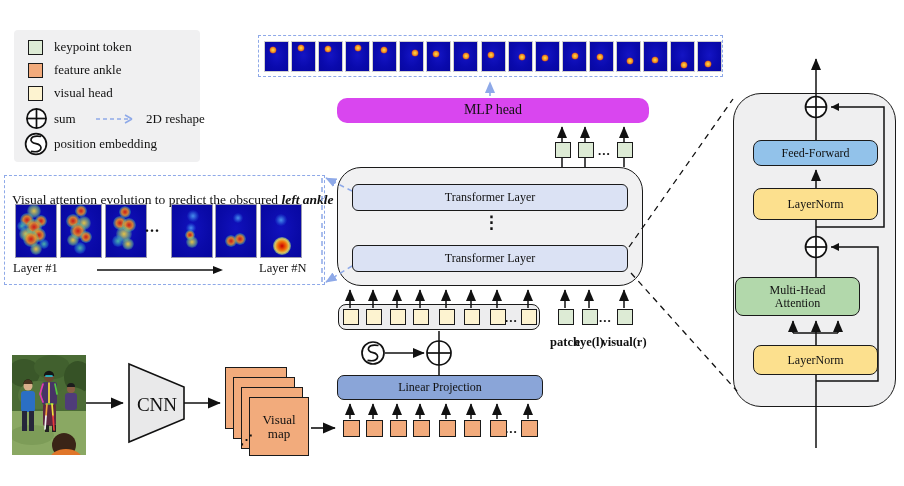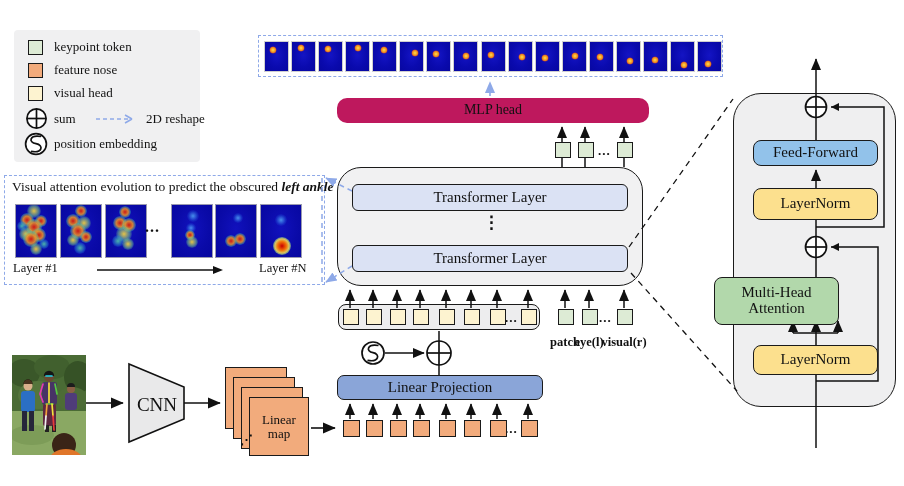--- a/index.html
+++ b/index.html
@@ -7,21 +7,21 @@
           font-family:"Liberation Serif","DejaVu Serif",serif;color:#111;}
   .abs{position:absolute;box-sizing:border-box;}
   .bg{z-index:1;}
   #wires{position:absolute;left:0;top:0;z-index:2;pointer-events:none;}
   .fg{z-index:3;}
   
   .panel{background:#f0f0f1;border-radius:4px;}
   .dashedbox{background:transparent;border:1.6px dashed #8ea9e8;}
   
   .nodebox{display:flex;align-items:center;justify-content:center;text-align:center;
-           border:1.4px solid #1a1a1a;font-size:15px;line-height:1.05;}
+           border:1.4px solid #1a1a1a;font-size:12px;line-height:1.05;}
   
   .tok{border:1.5px solid #1a1a1a;z-index:3;position:absolute;}
   .tok-green{background:#ddebd5;}
   .tok-orange{background:#f2ab7c;}
   .tok-yellow{background:#fdf3d0;}
   .dots{position:absolute;z-index:3;font-weight:bold;letter-spacing:1px;font-size:13px;}
   
   .tile{position:absolute;background:radial-gradient(ellipse at 50% 45%, #1414c4 0%, #0a0aae 55%, #0707a0 100%);
         border:1px solid #cfcfcf;}
   .tile .dot{position:absolute;width:7px;height:7px;border-radius:50%;transform:translate(-50%,-50%);
@@ -39,21 +39,21 @@
 </style>
 </head>
 <body>
 
 <div id="canvas">
 
   <div class="abs bg panel" style="left:14px;top:30px;width:186px;height:132px;">
     <div class="abs tok tok-green" style="left:14px;top:10px;width:15px;height:15px;"></div>
     <div class="abs lbl" style="left:40px;top:9px;font-size:13px;">keypoint token</div>
     <div class="abs tok tok-orange" style="left:14px;top:33px;width:15px;height:15px;"></div>
-    <div class="abs lbl" style="left:40px;top:32px;font-size:13px;">feature nose</div>
+    <div class="abs lbl" style="left:40px;top:32px;font-size:13px;">feature ankle</div>
     <div class="abs tok tok-yellow" style="left:14px;top:56px;width:15px;height:15px;"></div>
     <div class="abs lbl" style="left:40px;top:55px;font-size:13px;">visual head</div>
     <svg class="abs" style="left:11px;top:77px;" width="23" height="23" viewBox="-11.5 -11.5 23 23">
       <circle r="9.6" fill="#fff" stroke="#111" stroke-width="1.7"></circle>
       <line x1="-9.6" y1="0" x2="9.6" y2="0" stroke="#111" stroke-width="1.7"></line>
       <line x1="0" y1="-9.6" x2="0" y2="9.6" stroke="#111" stroke-width="1.7"></line>
     </svg>
     <div class="abs lbl" style="left:40px;top:81px;font-size:13px;">sum</div>
     <svg class="abs" style="left:80px;top:82px;" width="48" height="14" viewBox="0 0 48 14">
       <line x1="2" y1="7" x2="38" y2="7" stroke="#8ea9e8" stroke-width="1.6" stroke-dasharray="4,3"></line>
@@ -61,21 +61,21 @@
     </svg>
     <div class="abs lbl" style="left:132px;top:81px;font-size:13px;">2D reshape</div>
     <svg class="abs" style="left:9px;top:101px;" width="26" height="26" viewBox="-13 -13 26 26">
       <circle r="10.4" fill="#fff" stroke="#111" stroke-width="1.7"></circle>
       <path d="M5,-7.5 C-6.5,-9.5 -8,-1.5 0,-0.3 C8,1 6.5,9.5 -5,7.3" fill="none" stroke="#111" stroke-width="1.7"></path>
     </svg>
     <div class="abs lbl" style="left:40px;top:106px;font-size:13px;">position embedding</div>
   </div>
 
   <div class="abs bg dashedbox" style="left:4px;top:175px;width:321px;height:110px;background:#fff;">
-    <div class="abs lbl" style="left:7px;top:3px;font-size:13.5px;">
+    <div class="abs lbl" style="left:7px;top:16px;font-size:13.5px;">
       <span>Visual attention evolution to predict the obscured </span><b><i><span>left ankle</span></i></b>
     </div>
     <div id="amaps" class="abs" style="left:0;top:0;width:321px;height:110px;">
         <div class="amap" style="left: 10px; top: 28px; width: 40px; height: 52px;">
           <div class="blob b-y" style="left: 45%; top: 12%; width: 14px; height: 14px;"></div>
           <div class="blob b-r" style="left: 28%; top: 28%; width: 14px; height: 14px;"></div>
           <div class="blob b-r" style="left: 62%; top: 30%; width: 12px; height: 12px;"></div>
           <div class="blob b-r" style="left: 45%; top: 42%; width: 16px; height: 16px;"></div>
           <div class="blob b-y" style="left: 25%; top: 55%; width: 14px; height: 14px;"></div>
           <div class="blob b-r" style="left: 58%; top: 58%; width: 14px; height: 14px;"></div>
@@ -280,47 +280,47 @@
     <g>
       <circle cx="373" cy="353" r="11" fill="#fff" stroke="#111" stroke-width="1.7"></circle>
       <path d="M378.5,345.5 C367,343.5 365.5,351.5 373,352.7 C380.5,354 379,362.5 367.5,360.3" fill="none" stroke="#111" stroke-width="1.7"></path>
     </g>
 
     <g>
       <polygon points="129,364 184,387 184,419 129,442" fill="#e9e9ea" stroke="#111" stroke-width="1.6"></polygon>
     </g>
   </svg>
 
-  <div class="abs fg nodebox" style="left:337px;top:98px;width:312px;height:25px;background:#be185d;border:none;border-radius:10px;font-size:14px;">MLP head</div>
+  <div class="abs fg nodebox" style="left:337px;top:98px;width:312px;height:25px;background:#d946ef;border:none;border-radius:10px;font-size:14px;">MLP head</div>
 
   <div class="abs fg nodebox" style="left:352px;top:184px;width:276px;height:27px;background:#dbe2f4;border-radius:6px;">Transformer Layer</div>
   <div class="abs fg nodebox" style="left:352px;top:245px;width:276px;height:27px;background:#dbe2f4;border-radius:6px;">Transformer Layer</div>
   <div class="abs fg" style="left:483px;top:212px;font-size:17px;font-weight:bold;">⋮</div>
 
   <div class="abs fg nodebox" style="left:337px;top:375px;width:206px;height:25px;background:#8aa5d8;border-radius:7px;">Linear Projection</div>
 
   <div class="dots" style="left:505px;top:310px;">...</div>
   <div class="dots" style="left:599px;top:310px;">...</div>
   <div class="dots" style="left:598px;top:143px;">...</div>
   <div class="dots" style="left:505px;top:421px;">...</div>
   <div class="abs fg lbl" style="left:548px;top:335px;width:34px;text-align:center;font-weight:bold;font-size:12.5px;">patch</div>
   <div class="abs fg lbl" style="left:572px;top:335px;width:34px;text-align:center;font-weight:bold;font-size:12.5px;">eye(l)</div>
   <div class="abs fg lbl" style="left:601px;top:335px;width:46px;text-align:center;font-weight:bold;font-size:12.5px;">visual(r)</div>
 
   <div class="abs fg lbl" style="left:134px;top:394px;width:46px;text-align:center;font-size:19px;">CNN</div>
 
   <div class="abs fg tok tok-orange" style="left:225px;top:367px;width:62px;height:62px;border-width:1.3px;"></div>
   <div class="abs fg tok tok-orange" style="left:233px;top:377px;width:62px;height:62px;border-width:1.3px;"></div>
   <div class="abs fg tok tok-orange" style="left:241px;top:387px;width:62px;height:62px;border-width:1.3px;"></div>
-  <div class="abs fg nodebox tok-orange" style="left:249px;top:397px;width:60px;height:59px;border-width:1.3px;font-size:13px;padding:2px;">Linear map</div>
+  <div class="abs fg nodebox tok-orange" style="left:249px;top:397px;width:60px;height:59px;border-width:1.3px;font-size:13px;padding:2px;">Visual map</div>
   <div class="abs fg lbl" style="left:240px;top:432px;font-size:13px;font-weight:bold;">⋰</div>
 
   <div class="abs fg nodebox" style="left:753px;top:140px;width:125px;height:26px;background:#92c2ea;border-radius:8px;">Feed-Forward</div>
   <div class="abs fg nodebox" style="left:753px;top:188px;width:125px;height:32px;background:#fce08e;border-radius:8px;">LayerNorm</div>
-  <div class="abs fg nodebox" style="left:714px;top:277px;width:125px;height:48px;background:#b2d8ab;border-radius:8px;padding:0 18px;">Multi-Head Attention</div>
+  <div class="abs fg nodebox" style="left:735px;top:277px;width:125px;height:39px;background:#b2d8ab;border-radius:8px;padding:0 18px;">Multi-Head Attention</div>
   <div class="abs fg nodebox" style="left:753px;top:345px;width:125px;height:30px;background:#fce08e;border-radius:8px;">LayerNorm</div>
 
   <svg class="abs fg" style="left:12px;top:355px;" width="74" height="100" viewBox="0 0 74 100">
     <rect width="74" height="100" fill="#87a45e"></rect>
     <rect width="74" height="58" fill="#4a6b35"></rect>
     <ellipse cx="12" cy="18" rx="16" ry="14" fill="#3a5729"></ellipse>
     <ellipse cx="40" cy="12" rx="18" ry="12" fill="#41602e"></ellipse>
     <ellipse cx="66" cy="22" rx="14" ry="16" fill="#365226"></ellipse>
     <ellipse cx="26" cy="40" rx="20" ry="14" fill="#55753c"></ellipse>
     <ellipse cx="60" cy="44" rx="16" ry="12" fill="#4d6c36"></ellipse>

